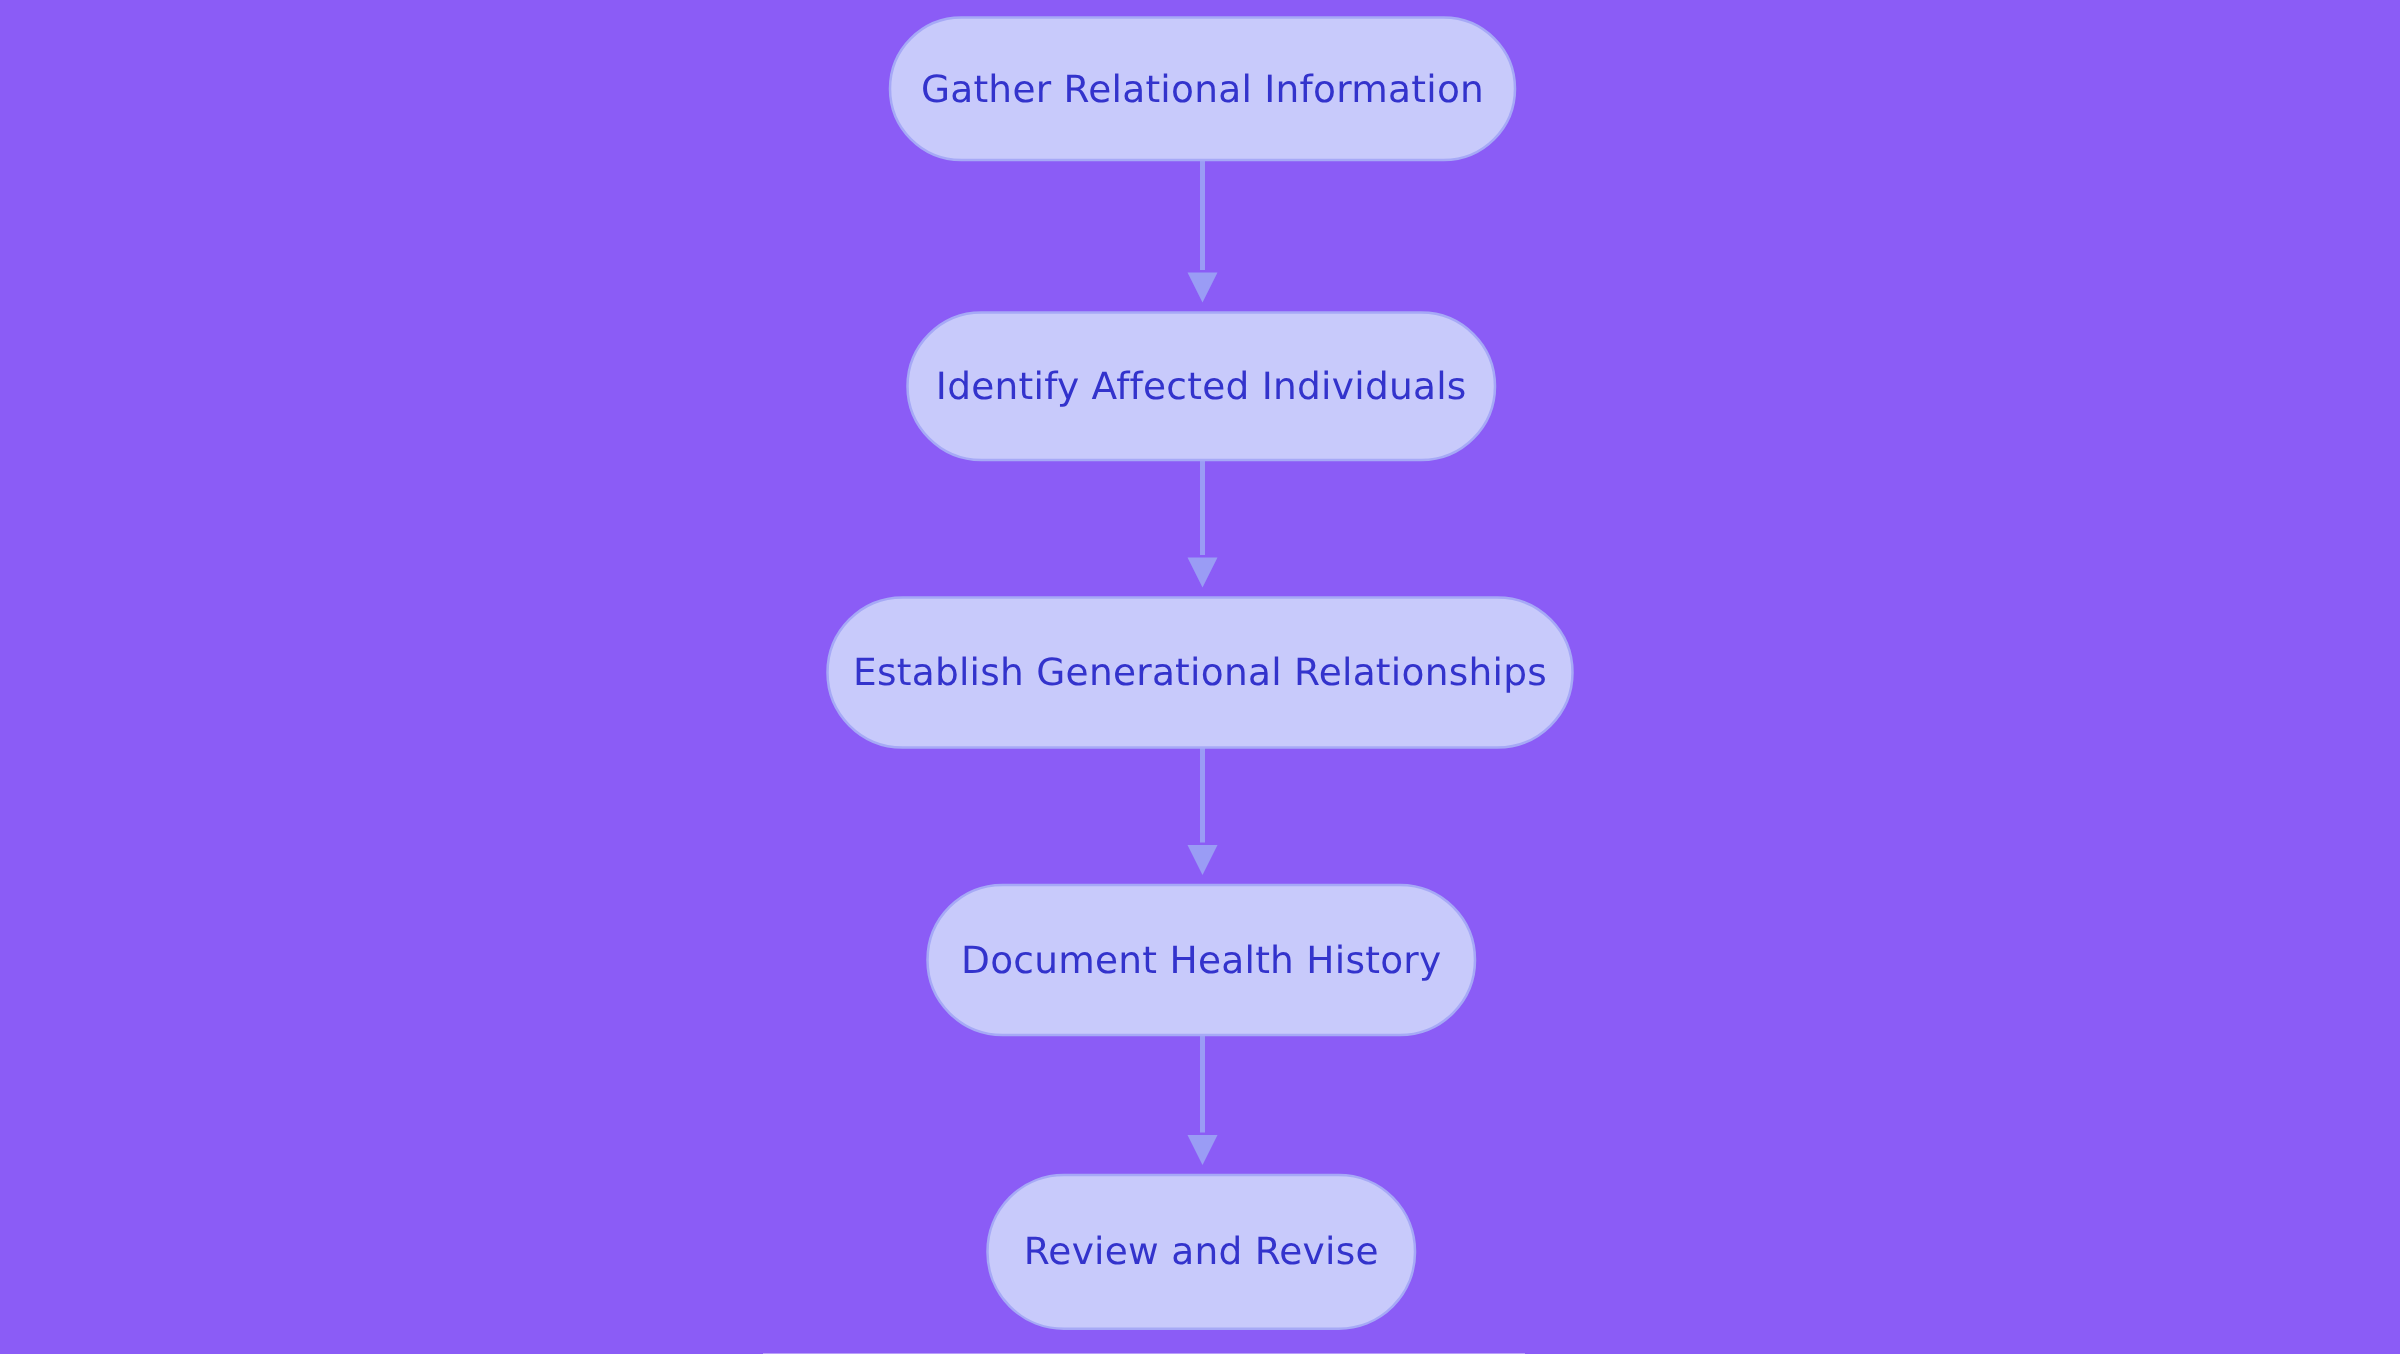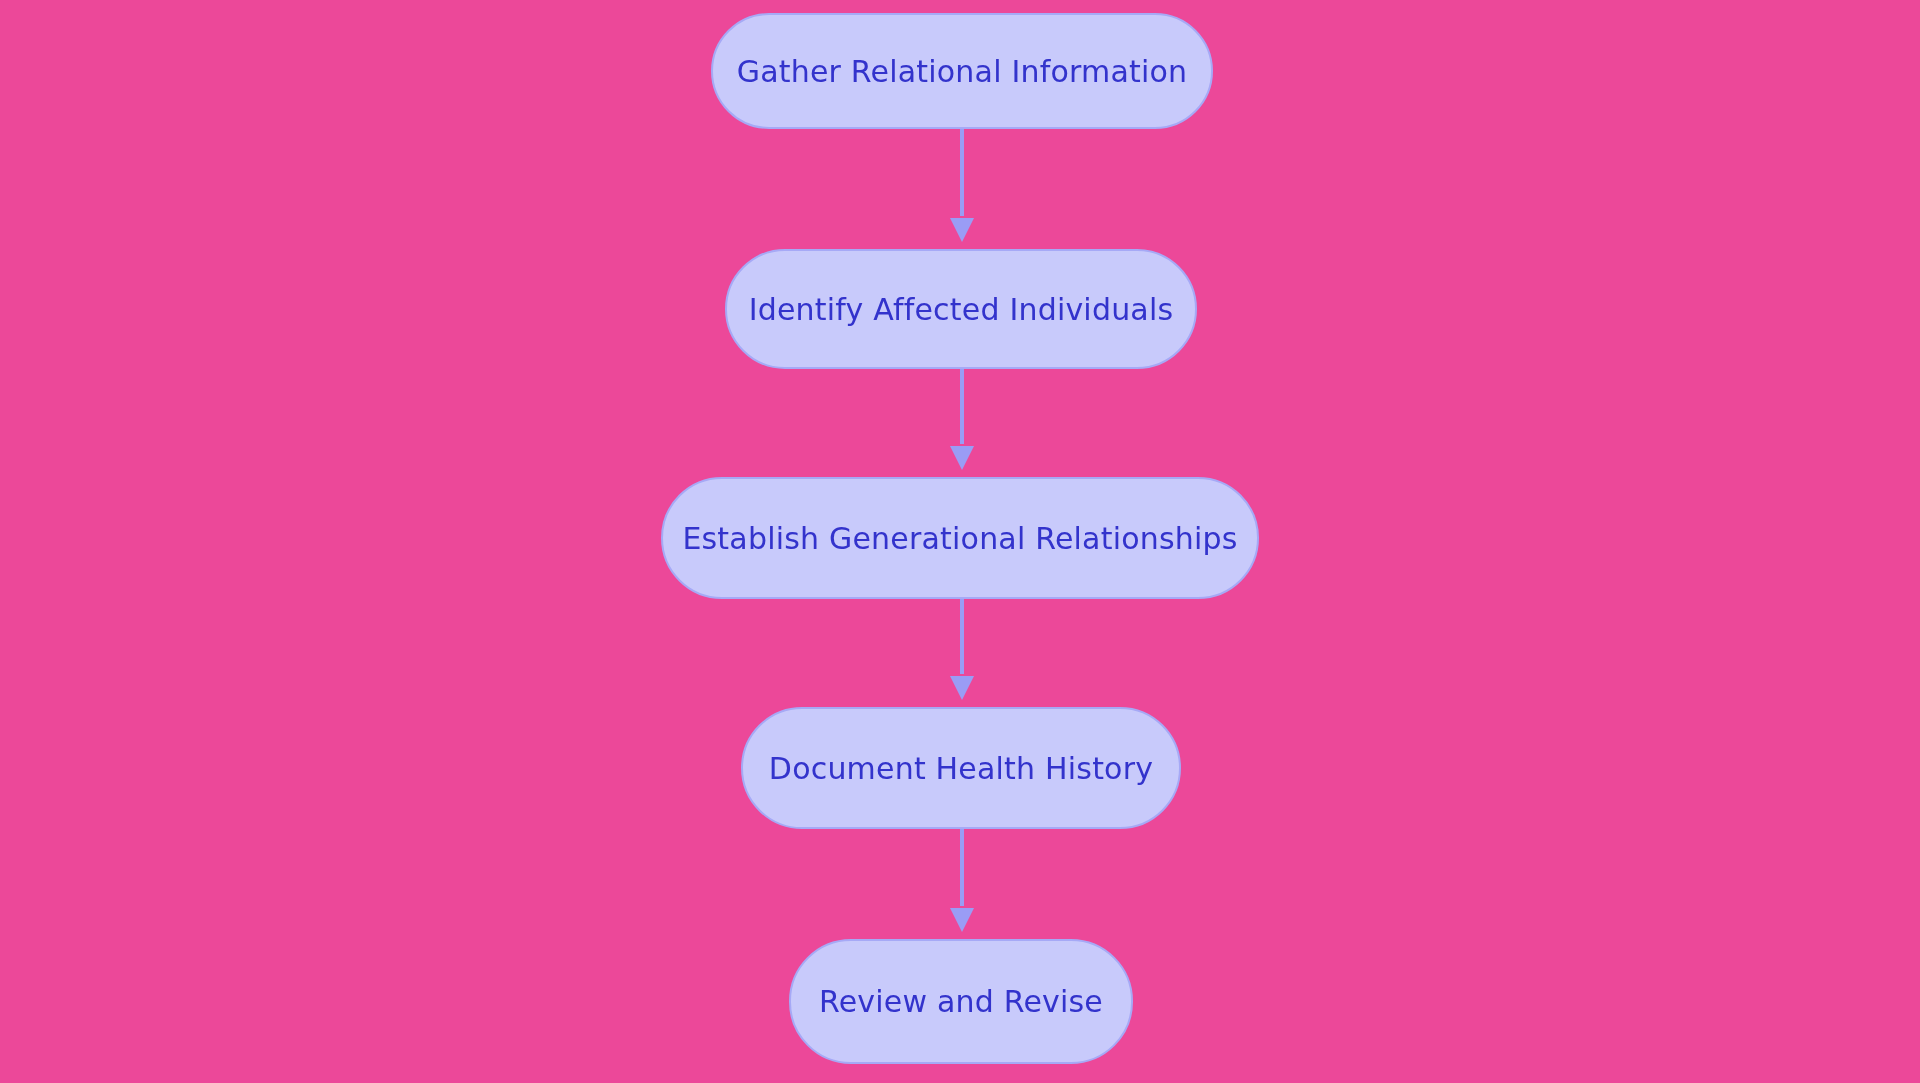--- a/index.html
+++ b/index.html
@@ -11,21 +11,21 @@
   body {
     width: 1920px;
     height: 1083px;
     overflow: hidden;
     font-family: "DejaVu Sans", "Liberation Sans", sans-serif;
   }
   #flow-root {
     position: relative;
     width: 1920px;
     height: 1083px;
-    background: #ec4899;
+    background: #8b5cf6;
   }
   #flow-svg {
     position: absolute;
     top: 0;
     left: 0;
     width: 1920px;
     height: 1083px;
     display: block;
   }
   .node-shape {

